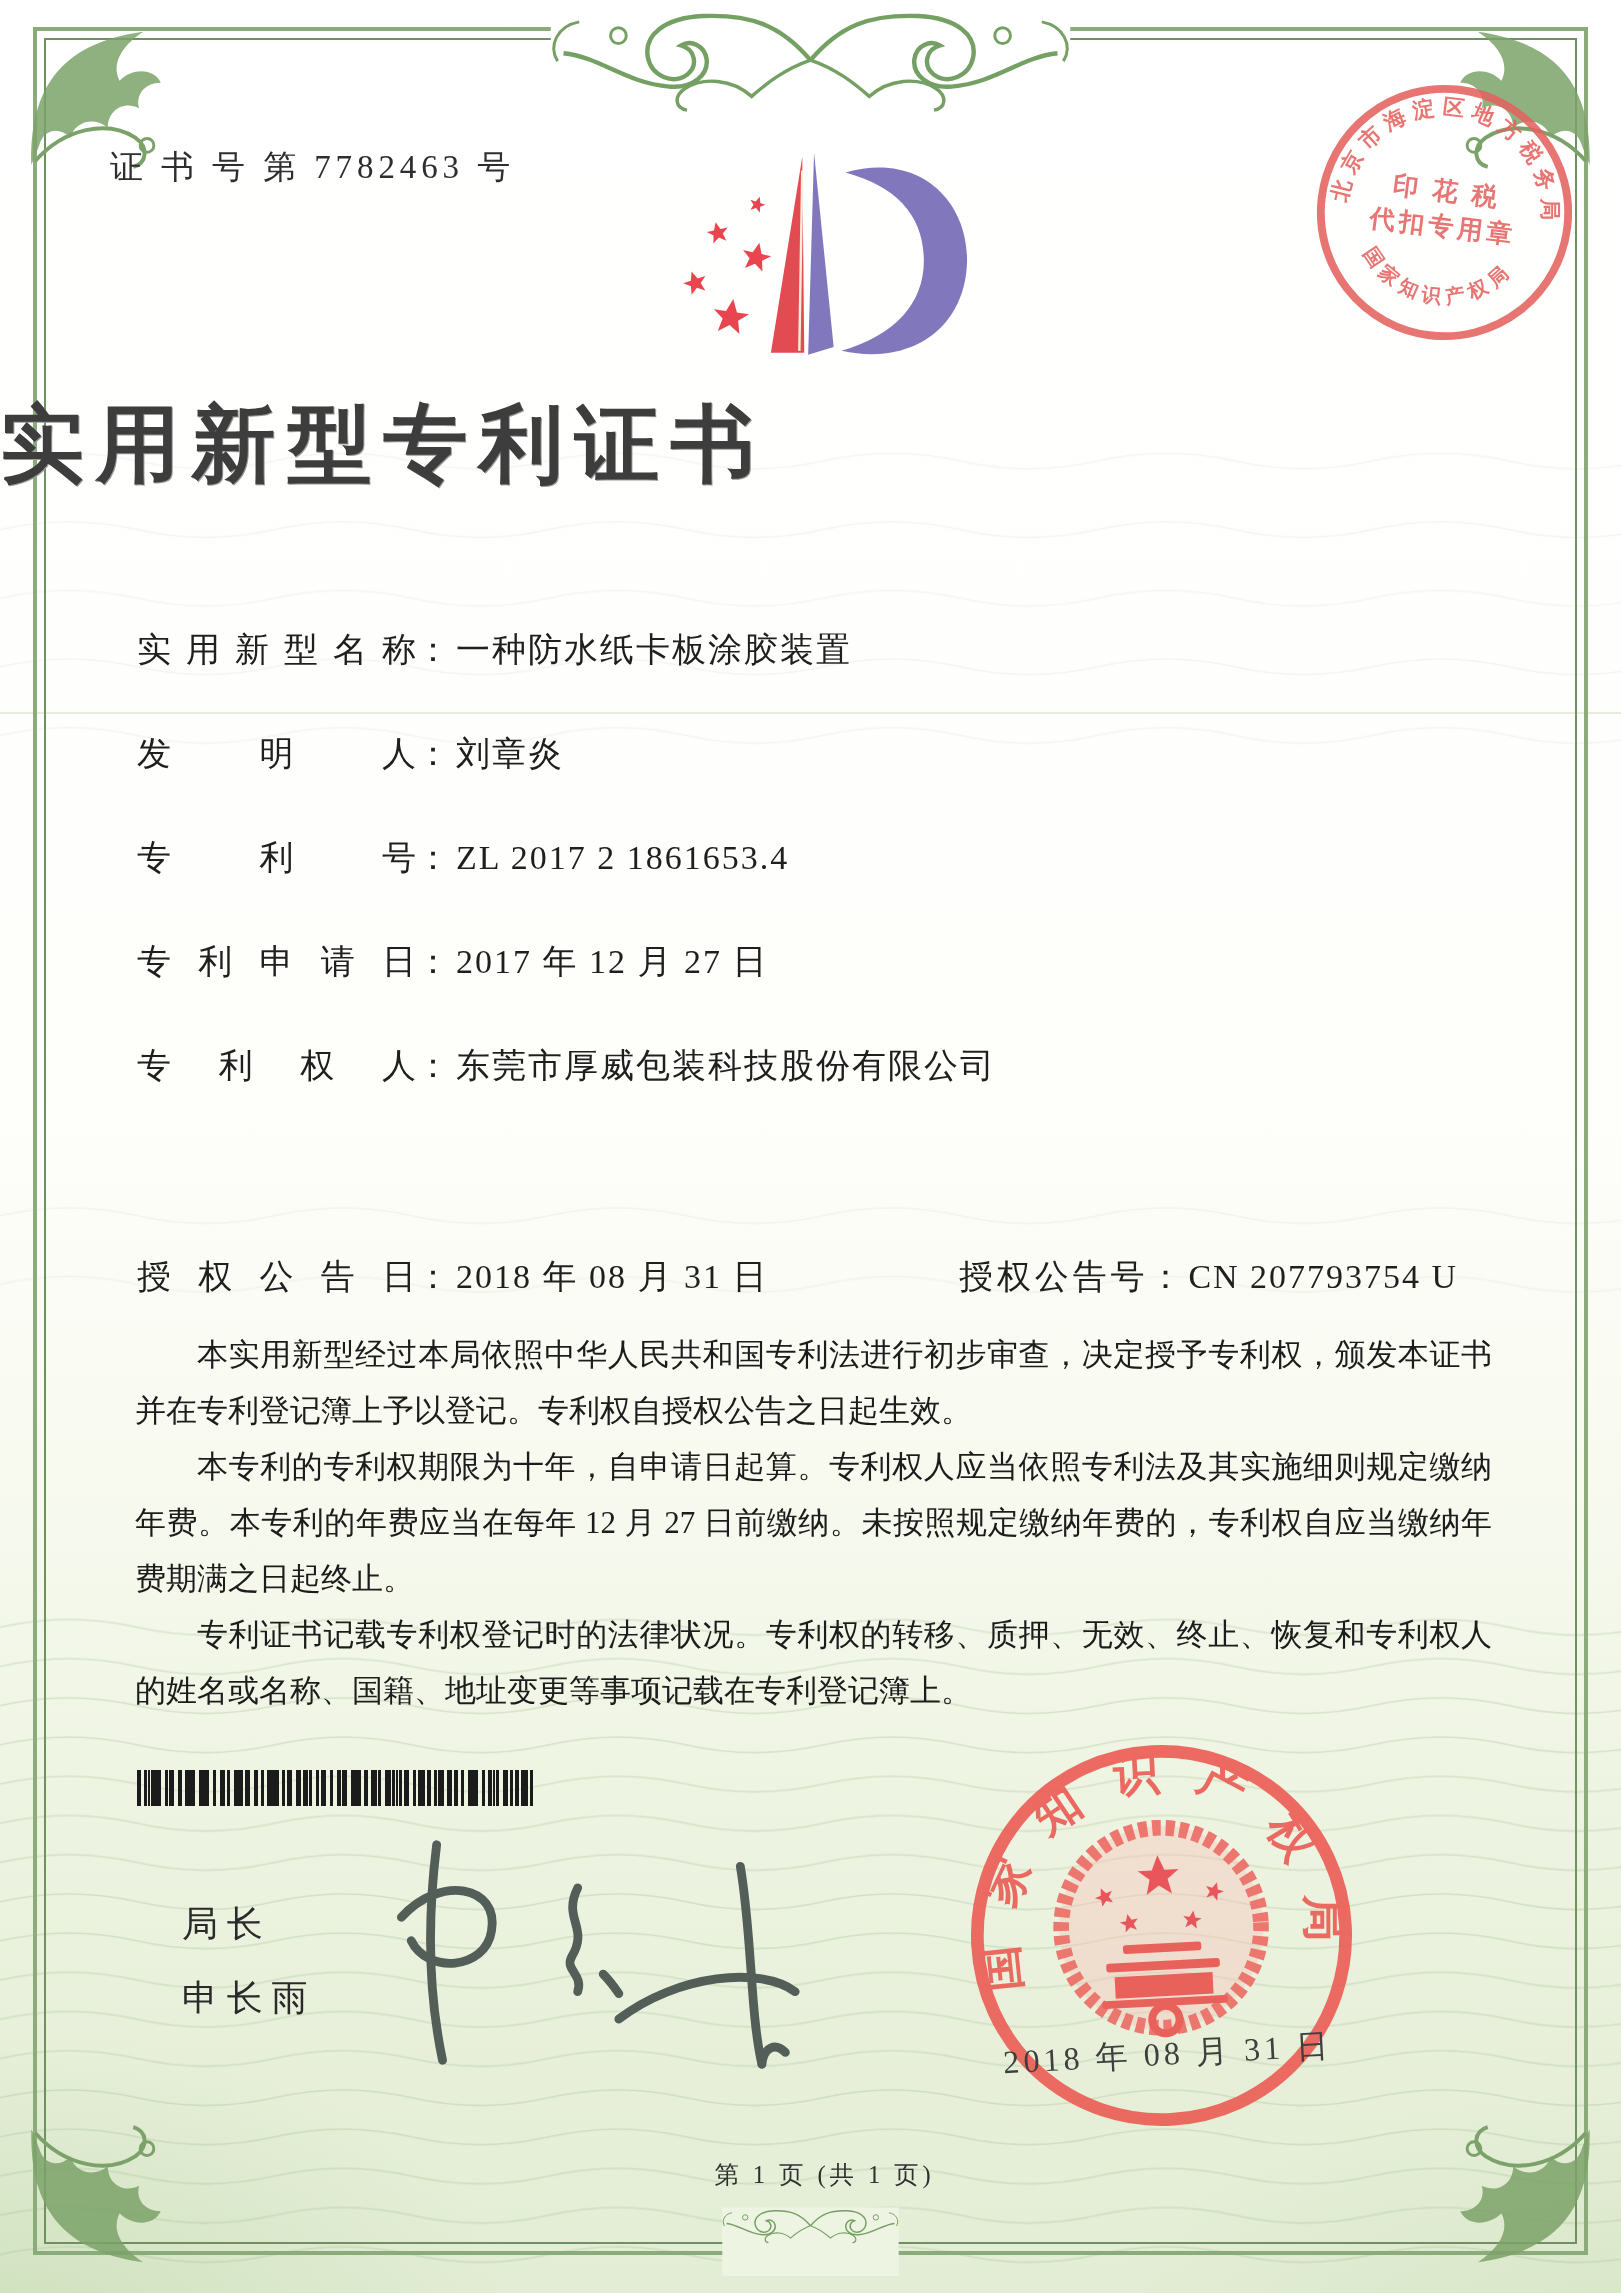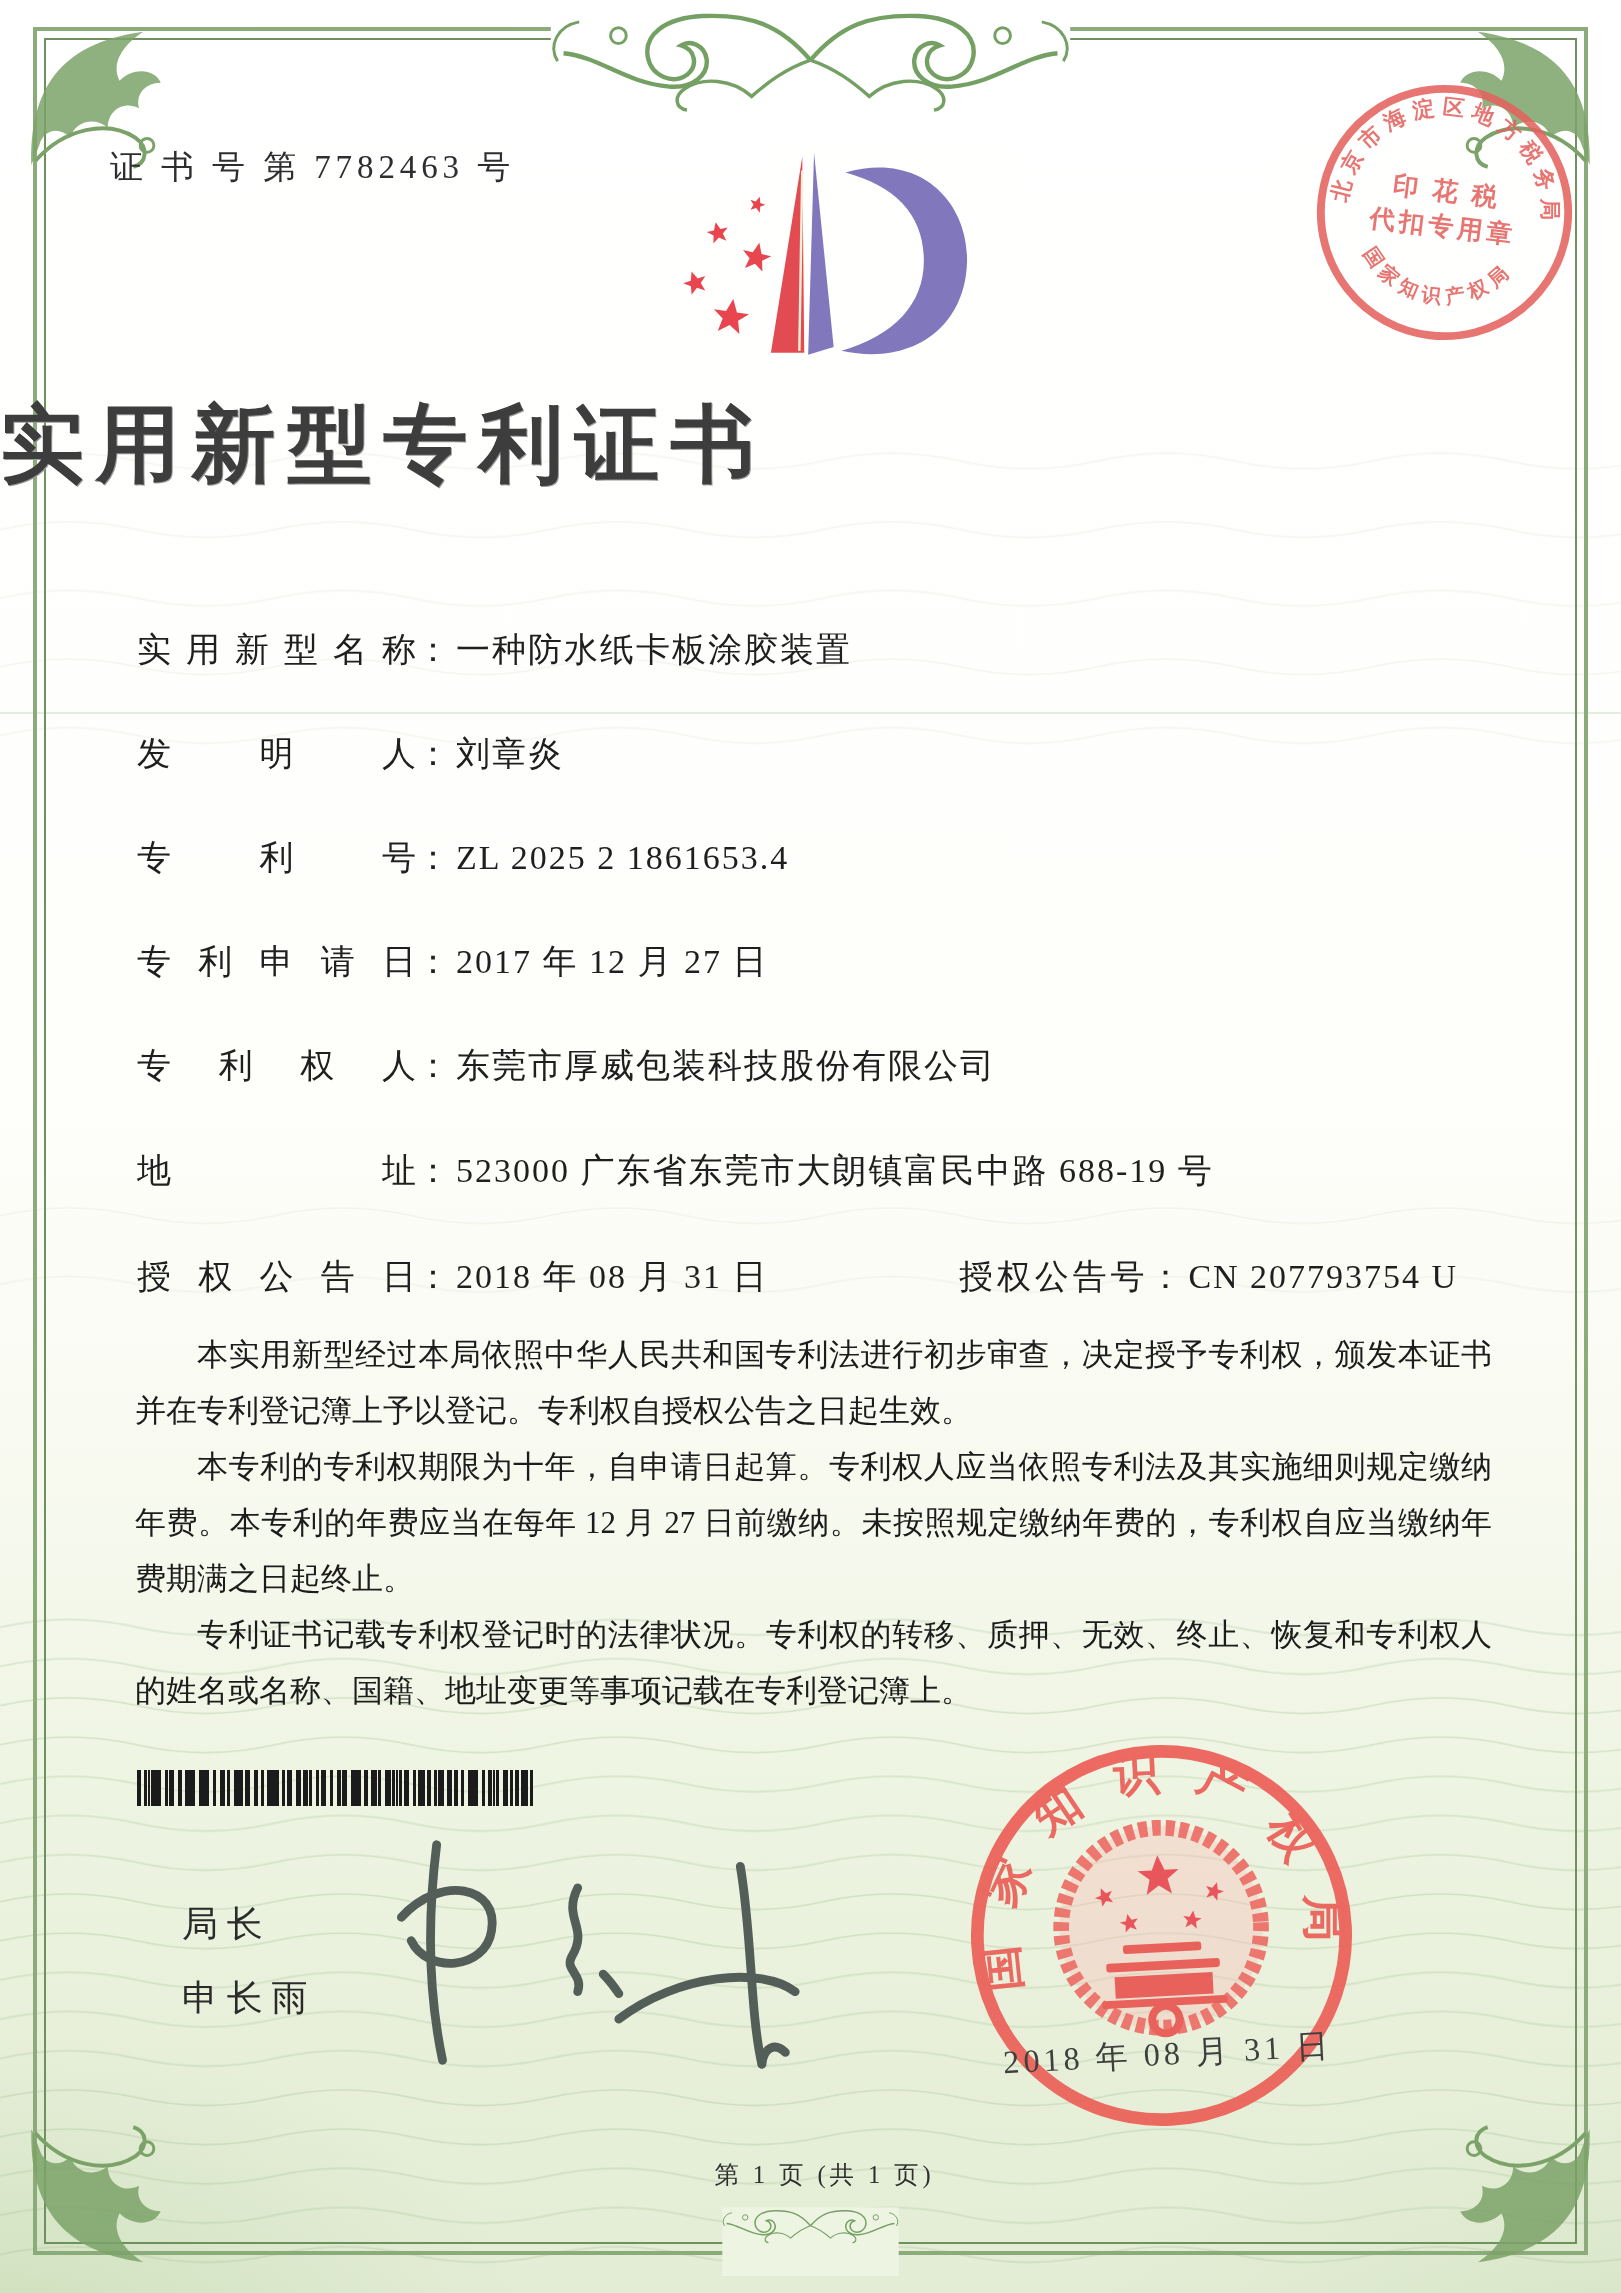--- a/index.html
+++ b/index.html
@@ -152,24 +152,23 @@
       <text class="tax-center" x="135" y="122">印 花 税</text>
       <text class="tax-center" x="135" y="158">代扣专用章</text>
       <text class="tax-arc-b"><textPath href="#taxBotArc" startOffset="50%" text-anchor="middle">国家知识产权局</textPath></text>
     </g>
   </svg>
 
   <div class="title">实用新型专利证书</div>
 
   <div class="frow" style="top:627px"><span class="flabel">实用新型名称</span><span class="fsep">：</span><span class="fvalue">一种防水纸卡板涂胶装置</span></div>
   <div class="frow" style="top:731px"><span class="flabel">发明人</span><span class="fsep">：</span><span class="fvalue">刘章炎</span></div>
-  <div class="frow" style="top:835px"><span class="flabel">专利号</span><span class="fsep">：</span><span class="fvalue">ZL 2025 2 1861653.4</span></div>
+  <div class="frow" style="top:835px"><span class="flabel">专利号</span><span class="fsep">：</span><span class="fvalue">ZL 2017 2 1861653.4</span></div>
   <div class="frow" style="top:939px"><span class="flabel">专利申请日</span><span class="fsep">：</span><span class="fvalue">2017 年 12 月 27 日</span></div>
   <div class="frow" style="top:1043px"><span class="flabel">专利权人</span><span class="fsep">：</span><span class="fvalue">东莞市厚威包装科技股份有限公司</span></div>
-  <div class="frow" style="top:1148px"><span class="flabel">地址</span><span class="fsep">：</span><span class="fvalue">523000 广东省东莞市大朗镇富民中路 688-19 号</span></div>
   <div class="frow" style="top:1254px"><span class="flabel">授权公告日</span><span class="fsep">：</span><span class="fvalue">2018 年 08 月 31 日</span></div>
 
   <div class="grant-no"><span class="glabel">授权公告号</span><span class="fsep">：</span><span class="fvalue">CN 207793754 U</span></div>
 
   <div class="bodytext">
     <p>本实用新型经过本局依照中华人民共和国专利法进行初步审查，决定授予专利权，颁发本证书并在专利登记簿上予以登记。专利权自授权公告之日起生效。</p>
     <p>本专利的专利权期限为十年，自申请日起算。专利权人应当依照专利法及其实施细则规定缴纳年费。本专利的年费应当在每年 12 月 27 日前缴纳。未按照规定缴纳年费的，专利权自应当缴纳年费期满之日起终止。</p>
     <p>专利证书记载专利权登记时的法律状况。专利权的转移、质押、无效、终止、恢复和专利权人的姓名或名称、国籍、地址变更等事项记载在专利登记簿上。</p>
   </div>
 

